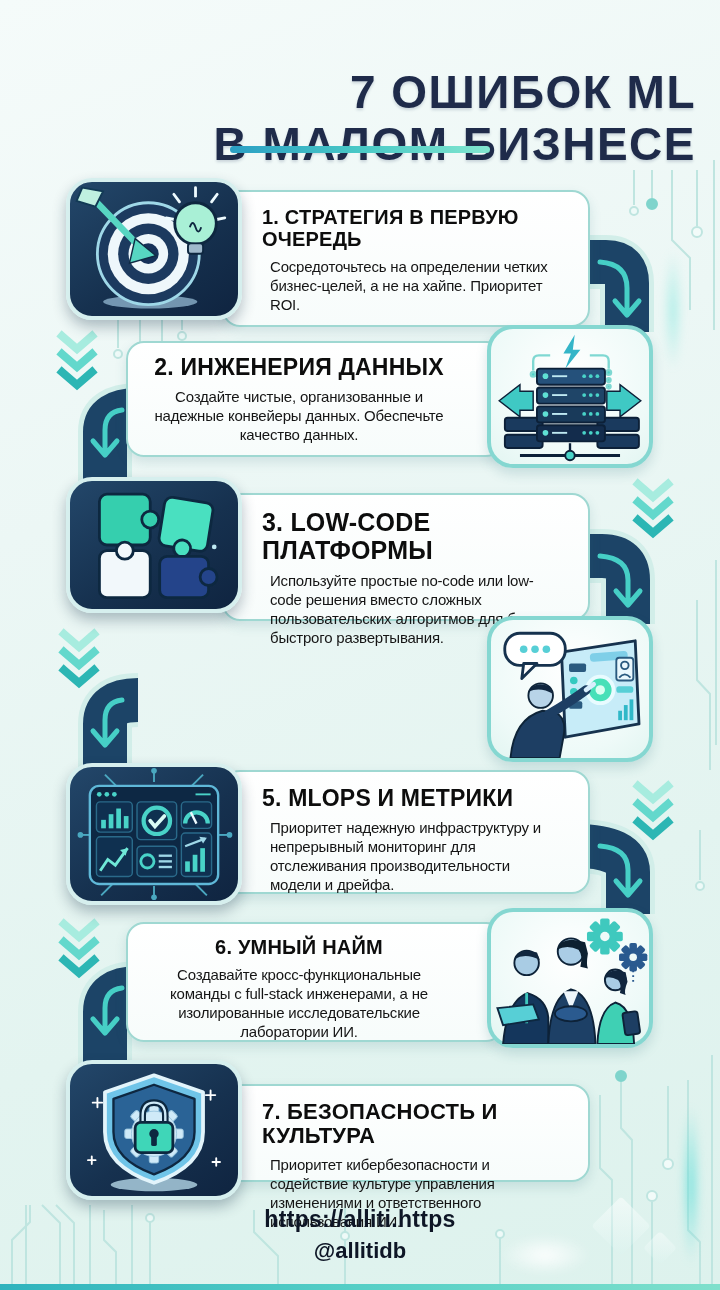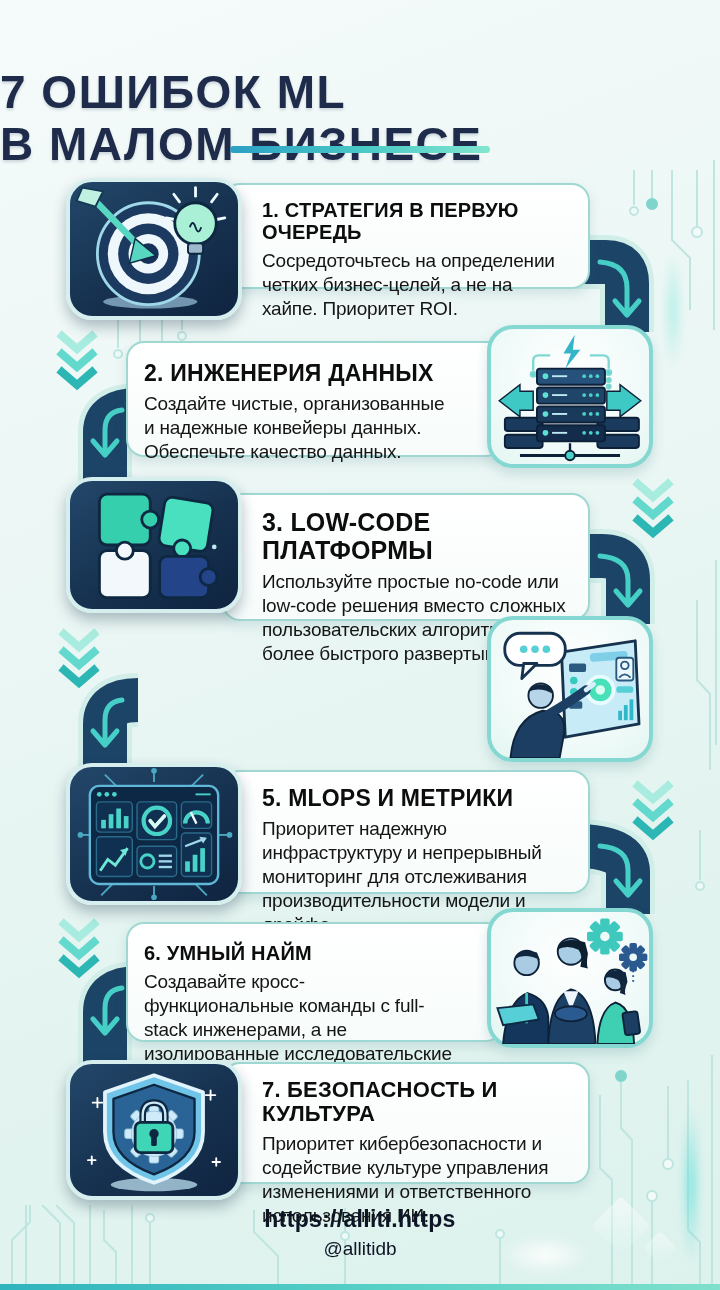--- a/index.html
+++ b/index.html
@@ -14,77 +14,77 @@
   
   .glow{position:absolute;border-radius:50%;filter:blur(4px);z-index:0}
   .g1{left:664px;top:250px;width:18px;height:120px;background:radial-gradient(closest-side,rgba(120,230,220,.55),rgba(120,230,220,0))}
   .g2{left:682px;top:1105px;width:18px;height:160px;background:radial-gradient(closest-side,rgba(90,220,215,.75),rgba(90,220,215,0))}
   .g3{left:500px;top:1235px;width:90px;height:40px;background:radial-gradient(closest-side,rgba(255,255,255,.9),rgba(255,255,255,0))}
   .sparkle{position:absolute;z-index:0;background:linear-gradient(135deg,rgba(255,255,255,.95),rgba(210,245,240,.25));transform:rotate(45deg);border-radius:4px}
   .s1{left:600px;top:1205px;width:42px;height:42px;opacity:.55}
   .s2{left:648px;top:1236px;width:24px;height:24px;opacity:.45}
 
   
-  .title{position:absolute;left:0;top:36px;width:696px;text-align:left;z-index:2;color:#1f2b4a;
+  .title{position:absolute;left:0;top:36px;width:696px;text-align:right;z-index:2;color:#1f2b4a;
     font-weight:800;font-size:46px;line-height:1.13;letter-spacing:1.5px;
     text-shadow:0 2px 3px rgba(30,50,90,.18);}
   .title-underline{position:absolute;left:230px;top:146px;width:260px;height:7px;border-radius:4px;z-index:2;
     background:linear-gradient(90deg,#2b9fc4,#49c9c6,#82e6cf);}
 
   
   .row{position:absolute;left:0;width:720px;z-index:2}
   .row-1{top:178px;height:142px}
   .row-2{top:325px;height:143px}
   .row-3{top:477px;height:136px}
   .row-4{top:616px;height:146px}
   .row-5{top:763px;height:142px}
   .row-6{top:908px;height:140px}
   .row-7{top:1060px;height:140px}
 
   .card{position:absolute;border-radius:18px;z-index:2;
     background:linear-gradient(180deg,#ffffff,#f7fcfb);
     border:2.5px solid #9fd8d2;
     box-shadow:0 5px 12px rgba(40,110,120,.15);}
   .row-odd .card{left:222px;width:368px;text-align:left;padding:14px 18px 10px 38px;box-sizing:border-box}
-  .row-even .card{left:126px;width:378px;text-align:left;padding:18px 48px 10px 16px;box-sizing:border-box}
-  .row-1 .card{top:5px;height:106px}
+  .row-even .card{left:126px;width:378px;text-align:center;padding:12px 48px 10px 16px;box-sizing:border-box}
+  .row-1 .card{top:12px;height:137px}
   .row-2 .card{top:16px;height:116px}
   .row-3 .card{top:16px;height:128px}
   .row-4 .card{top:10px;height:128px}
   .row-5 .card{top:7px;height:124px}
   .row-6 .card{top:14px;height:120px}
-  .row-7 .card{top:2px;height:122px}
+  .row-7 .card{top:24px;height:98px}
 
   .card-title{margin:0 0 6px 0;font-weight:800;color:#0d0d0d;letter-spacing:.2px;line-height:1.1}
   .row-1 .card-title{font-size:20px}
   .row-2 .card-title{font-size:23px}
   .row-3 .card-title{font-size:25px}
   .row-4 .card-title{font-size:22px}
   .row-5 .card-title{font-size:23px}
   .row-6 .card-title{font-size:20px}
   .row-7 .card-title{font-size:22px}
-  .card-body{margin:0;font-size:19px;line-height:1.26;color:#151515;letter-spacing:-.2px}
+  .card-body{margin:8px;font-size:15px;line-height:1.26;color:#151515;letter-spacing:-.2px}
 
   .icon-tile{position:absolute;box-sizing:border-box;z-index:3;border-radius:26px;}
   .icon-dark{width:176px;height:142px;left:66px;top:0;
     background:linear-gradient(145deg,#23476a 0%,#16314f 55%,#0f2440 100%);
     border:4px solid #d6efee;box-shadow:0 7px 14px rgba(15,45,70,.30);}
   .icon-light{width:166px;height:143px;left:487px;top:0;
     background:radial-gradient(circle at 50% 35%,#ffffff 0%,#eefaf8 70%,#e2f5f1 100%);
     border:4px solid #85d7d1;box-shadow:0 6px 12px rgba(40,110,120,.18);}
   .row-3 .icon-dark{height:136px}
   .row-4 .icon-light{height:146px}
   .row-6 .icon-light{height:140px}
   .row-7 .icon-dark{height:140px}
   .icon-tile svg{width:100%;height:100%}
 
   
   .footer{position:absolute;left:0;top:1206px;width:720px;text-align:center;z-index:2;color:#0e1626}
   .footer-url{font-size:23px;font-weight:800;letter-spacing:.3px}
-  .footer-handle{font-size:19px;font-weight:400;margin-top:5px}
+  .footer-handle{font-size:22px;font-weight:700;margin-top:5px}
   .bottom-bar{position:absolute;left:0;bottom:0;width:720px;height:6px;z-index:2;
     background:linear-gradient(90deg,#2fb3bd,#55cfc6,#7fe0cc);}
 </style>
 </head>
 <body>
 
 <div class="canvas">
 
   <svg class="layer bg-layer" viewBox="0 0 720 1290">
     <g fill="none" stroke="#bfe5e0" stroke-width="2">

